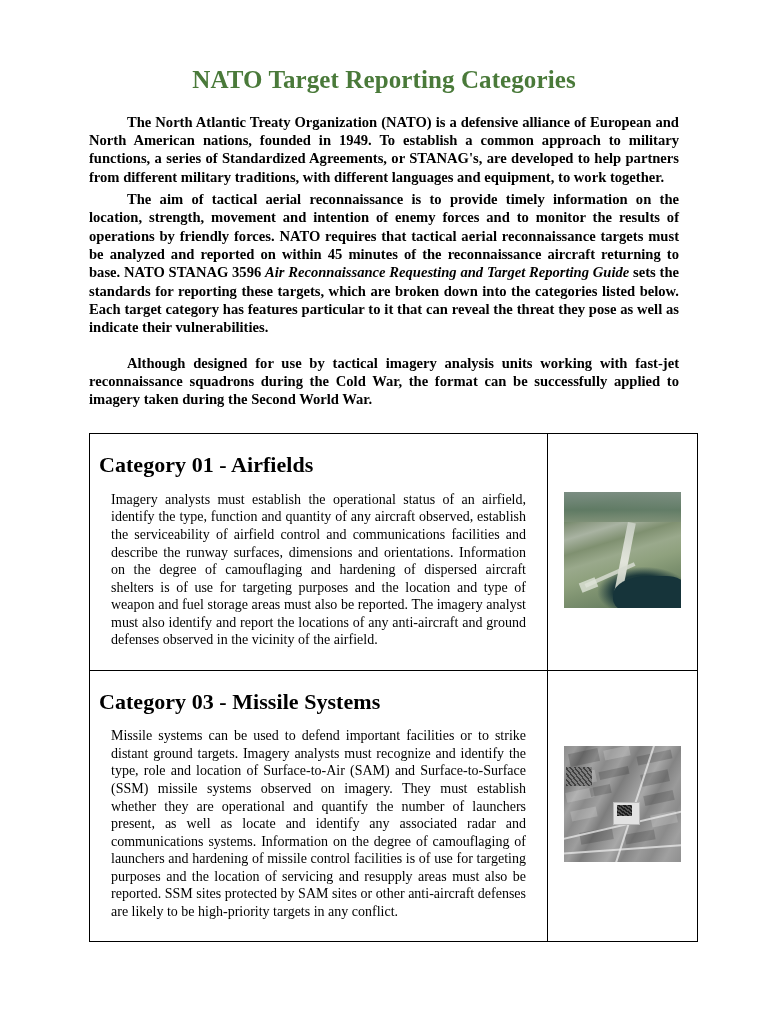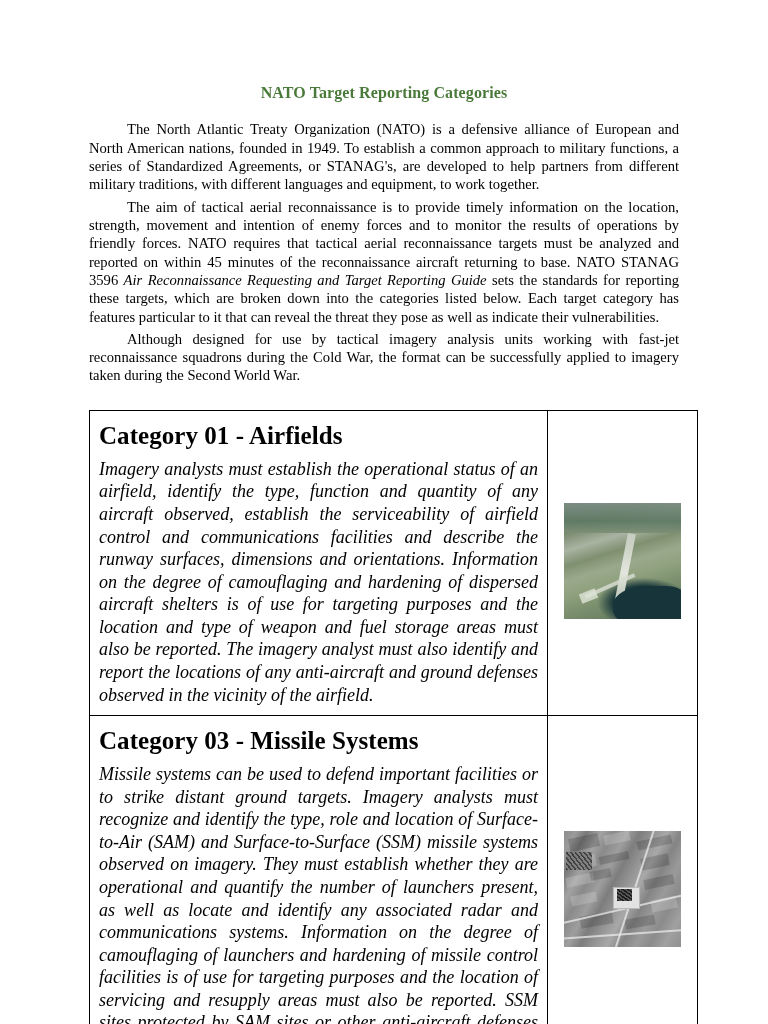--- a/index.html
+++ b/index.html
@@ -24,42 +24,43 @@
   .content {
     position: absolute;
     left: 89px;
     top: 0;
     width: 590px;
   }
 
   
   .doc-title {
     margin: 0;
-    padding-top: 84px;
+    padding-top: 66px;
     text-align: center;
-    font-size: 16px;
+    font-size: 25px;
     font-weight: bold;
     color: #4a7a3a;
     letter-spacing: 0.1px;
     line-height: 1.15;
   }
 
   
   .para {
     margin: 0;
     font-size: 14.6px;
     line-height: 1.255;
     text-align: justify;
     text-indent: 38px;
     -webkit-hyphens: none;
     hyphens: none;
+    font-weight: bold;
   }
   .para.p1 { margin-top: 18px; }
   .para.p2 { margin-top: 4px; }
-  .para.p3 { margin-top: 4px; }
+  .para.p3 { margin-top: 17px; }
   .para em { font-style: italic; }
 
   
   .cat-table {
     margin-top: 25px;
     width: 590px;
     border-collapse: collapse;
     table-layout: fixed;
   }
   .cat-table td {
@@ -71,35 +72,34 @@
     width: 439px;
     padding: 6px 9px 9px 9px;
   }
   .cat-table td.img-cell {
     width: 149px;
     text-align: center;
     vertical-align: middle;
     padding: 0;
   }
   .cat-head {
-    margin: 4px 0 7px 0;
-    font-size: 25px;
+    margin: 12px 0 7px 0;
+    font-size: 22px;
     font-weight: bold;
     line-height: 1.2;
     letter-spacing: 0.05px;
   }
   .cat-body {
-    margin: 0;
-    font-size: 18px;
+    margin: 12px;
+    font-size: 14px;
     line-height: 1.255;
     text-align: justify;
     text-indent: 0;
     -webkit-hyphens: none;
     hyphens: none;
-    font-style: italic;
   }
 
   
   .figure {
     display: inline-block;
     width: 117px;
     height: 116px;
     position: relative;
     overflow: hidden;
   }

